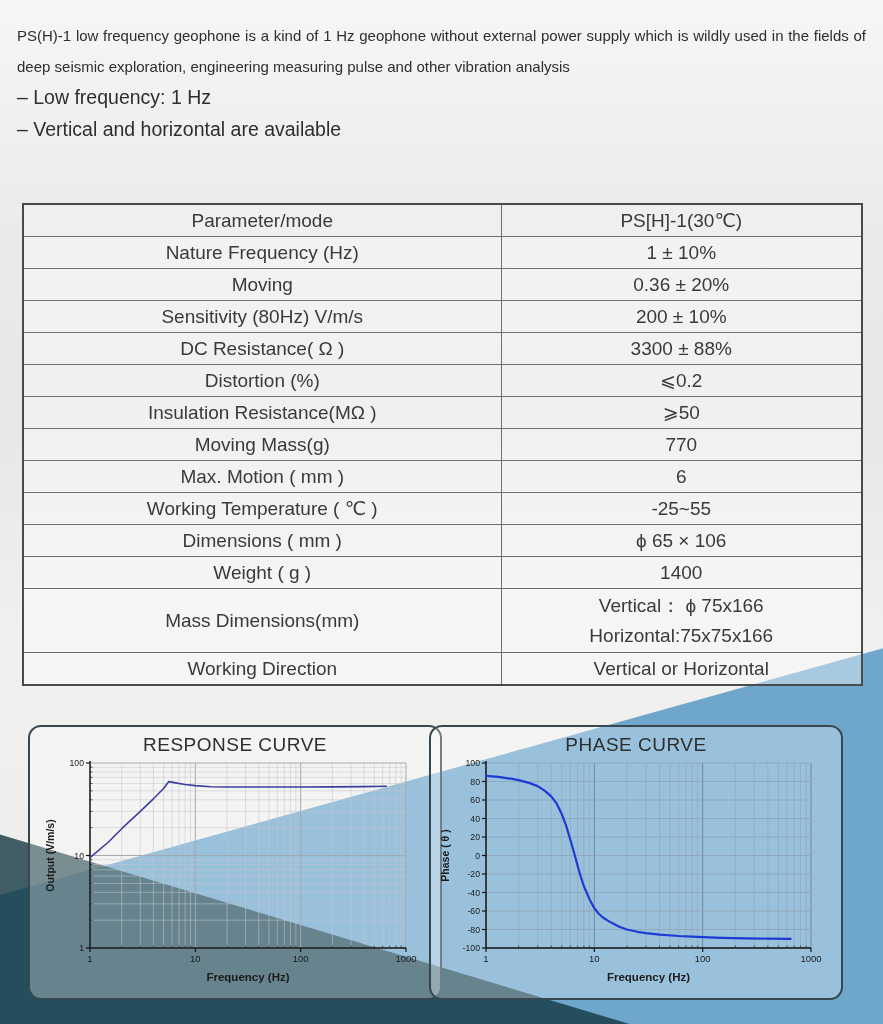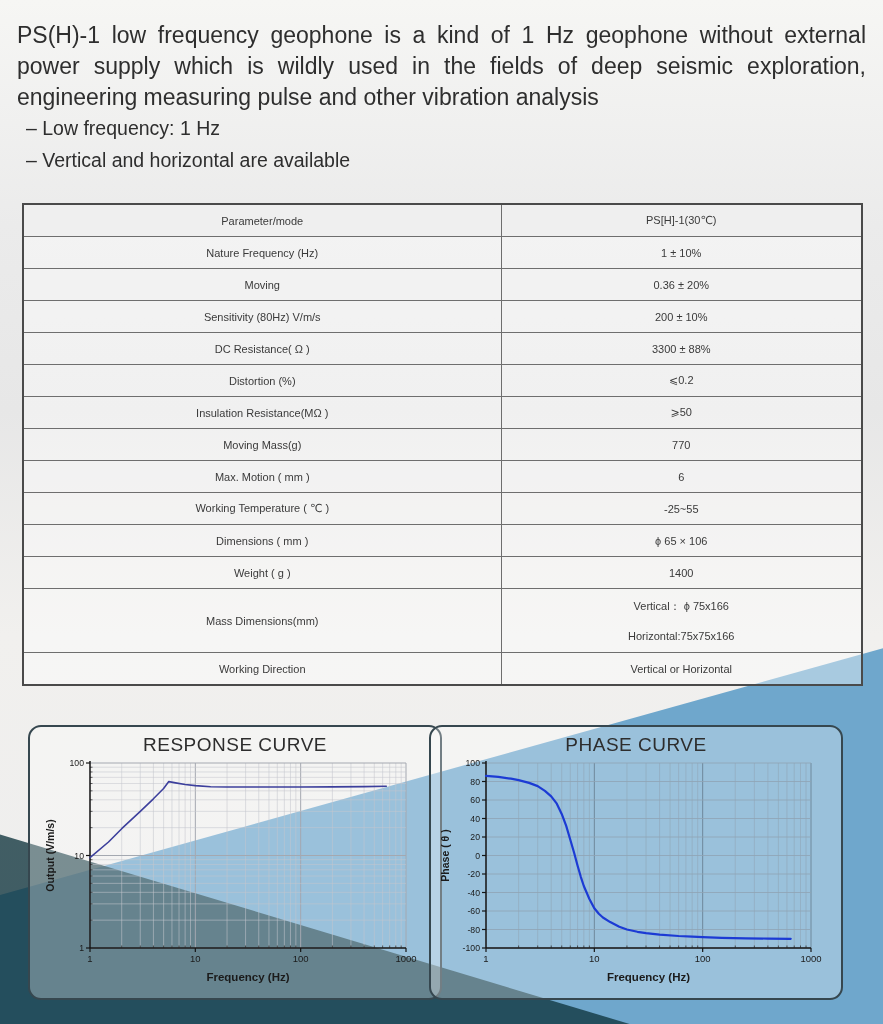--- a/index.html
+++ b/index.html
@@ -8,27 +8,27 @@
     background:linear-gradient(180deg,#f6f6f4 0%,#ebebeb 22%,#e7e7e7 40%,#f1f0ee 62%,#ededed 100%);
     font-family:"Liberation Sans","DejaVu Sans",sans-serif;color:#303030;
   }
   
   .wedge-blue{position:absolute;inset:0;background:#6fa7cc;
     clip-path:polygon(0 87.4%,100% 63.3%,100% 100%,0 100%);}
   .wedge-dark{position:absolute;inset:0;background:rgba(15,53,62,0.78);
     clip-path:polygon(0 81.5%,71.3% 100%,0 100%);}
   
   .intro{position:absolute;left:17px;top:20px;width:849px;}
-  .intro p{margin:0;font-size:23px;line-height:31px;text-align:justify;color:#2e2e2e;}
-  .intro .bullet{font-size:19.5px;line-height:31.5px;color:#2e2e2e;margin-left:9px;}
+  .intro p{margin:0;font-size:15px;line-height:31px;text-align:justify;color:#2e2e2e;}
+  .intro .bullet{font-size:19.5px;line-height:31.5px;color:#2e2e2e;}
   
   table.spec{position:absolute;left:22px;top:203px;width:839px;border-collapse:collapse;
     border:2px solid #4a4a4a;table-layout:fixed;}
   table.spec td{border:1px solid #6e6e6e;height:31px;padding:0 6px;text-align:center;
-    font-size:11px;color:#3a3a3a;background:rgba(255,255,255,0.40);}
+    font-size:19px;color:#3a3a3a;background:rgba(255,255,255,0.40);}
   table.spec col.c1{width:478px;}
   table.spec col.c2{width:361px;}
   table.spec tr.head td{background:rgba(242,242,242,0.55);}
   table.spec tr.tall td{height:63px;}
   table.spec td .vline{line-height:30px;}
   
   .card{position:absolute;width:410px;height:271px;border:2.5px solid #36474f;border-radius:13px;
     background:rgba(255,255,255,0.30);}
   .card1{left:28px;top:725px;}
   .card2{left:429px;top:725px;}

